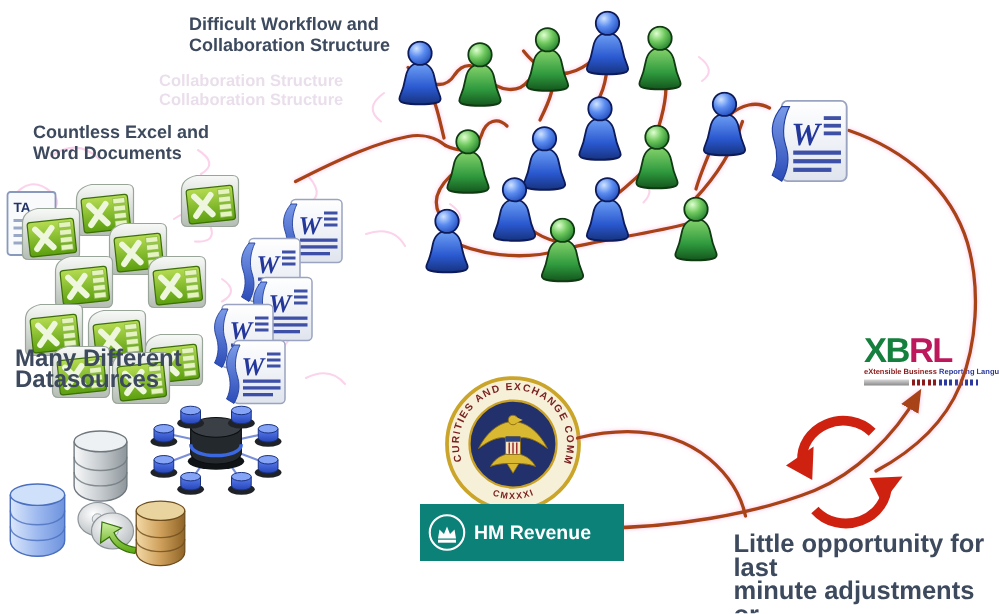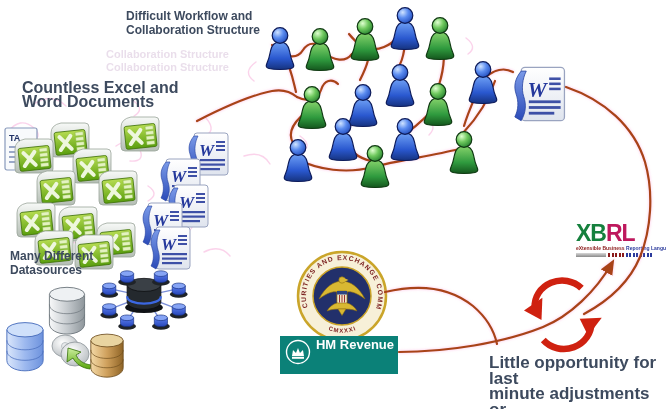--- a/index.html
+++ b/index.html
@@ -1,32 +1,32 @@
 <!DOCTYPE html>
 <html style="--connector: #a84318; --cycle: #cf2110; --heading: #3d4a5e; --hmrc: #0b8178; --scribble: #f7a8d8;"><head>
 <meta charset="utf-8">
 <style>
   html,body{margin:0;padding:0;background:#fff;font-family:"Liberation Sans",sans-serif;}
   #stage{position:relative;width:666px;height:409px;overflow:hidden;background:#fff;}
   #diagram-svg{position:absolute;left:0;top:0;z-index:2;}
   .annotation{position:absolute;white-space:pre-line;font-weight:bold;color:var(--heading);z-index:6;}
   .ann-workflow{left:104px;top:9px;font-size:12px;line-height:14px;margin-left:22px;}
   .ann-ghost{left:106px;top:48px;font-size:11px;line-height:13px;color:#b48ab8;opacity:.28;filter:blur(.5px);z-index:1;}
-  .ann-documents{left:22px;top:81px;font-size:16px;line-height:14px;}
-  .ann-datasources{left:10px;top:249px;font-size:12px;line-height:14px;}
+  .ann-documents{left:22px;top:81px;font-size:12px;line-height:14px;}
+  .ann-datasources{left:10px;top:233px;font-size:16px;line-height:14px;}
   .ann-xbrl{left:536px;top:140px;font-size:12.5px;line-height:16px;}
   .ann-filing{left:489px;top:355px;font-size:17px;line-height:15.5px;}
   .scribble{fill:none;stroke:var(--scribble);stroke-width:1.4;opacity:.5;stroke-linecap:round;}
   .connector{fill:none;stroke:var(--connector);stroke-width:2.2;stroke-linecap:round;}
   #connector-layer{filter:drop-shadow(0 0 1.5px rgba(255,140,210,.55));}
   #arrowhead path{fill:var(--connector);}
   .cyc{fill:none;stroke:var(--cycle);stroke-width:6.5;}
   .cyc-head{fill:var(--cycle);}
-  .hmrc{position:absolute;left:280px;top:336px;width:118px;height:38px;background:var(--hmrc);
-        display:flex;align-items:flex-start;z-index:5;box-sizing:border-box;padding:2px 4px;}
+  .hmrc{position:absolute;left:280px;top:336px;width:136px;height:38px;background:var(--hmrc);
+        display:flex;align-items:center;z-index:5;box-sizing:border-box;padding:2px 4px;}
   .hmrc-text{color:#fff;font-weight:bold;font-size:13px;line-height:14px;margin-left:4px;white-space:nowrap;}
   .xbrl{position:absolute;left:576px;top:222px;width:92px;z-index:1;line-height:1;}
   .xbrl-word{font-weight:bold;font-size:23px;letter-spacing:-1px;}
   .xbrl-black{color:#15803d;} .xbrl-blue{color:#be185d;}
   .xbrl-tag{font-size:5px;font-weight:bold;white-space:nowrap;margin-top:1px;}
   .xbrl-tag .t1{color:#8b1a1a;} .xbrl-tag .t2{color:#2b3a9c;}
   .xbrl-bars{display:flex;align-items:center;margin-top:2px;gap:2px;}
   .bar-gray{width:30px;height:4px;background:linear-gradient(#d8d8d8,#8a8a8a);}
   .bar-red{width:16px;height:3.5px;background:repeating-linear-gradient(90deg,#8b1a1a 0 2px,#fff 2px 3.5px);}
   .bar-blue{width:26px;height:3.5px;background:repeating-linear-gradient(90deg,#2b3a9c 0 2px,#fff 2px 3.5px);}

